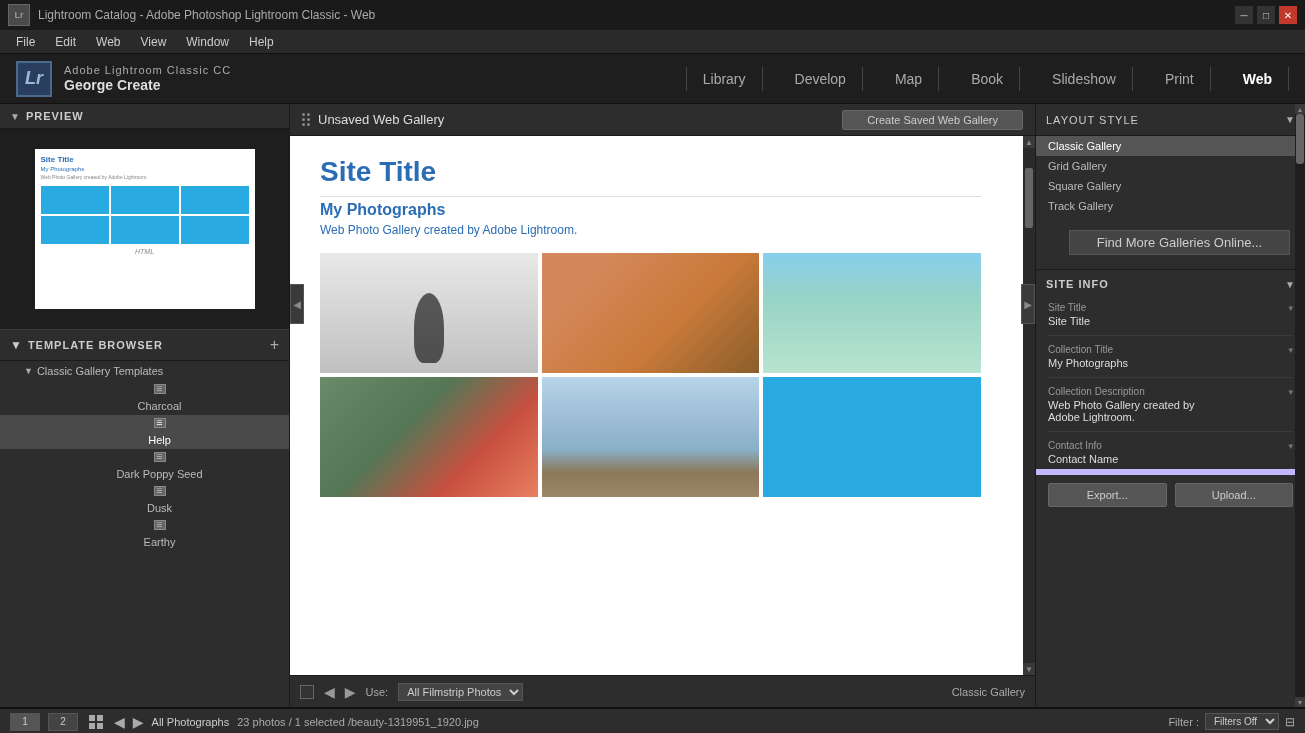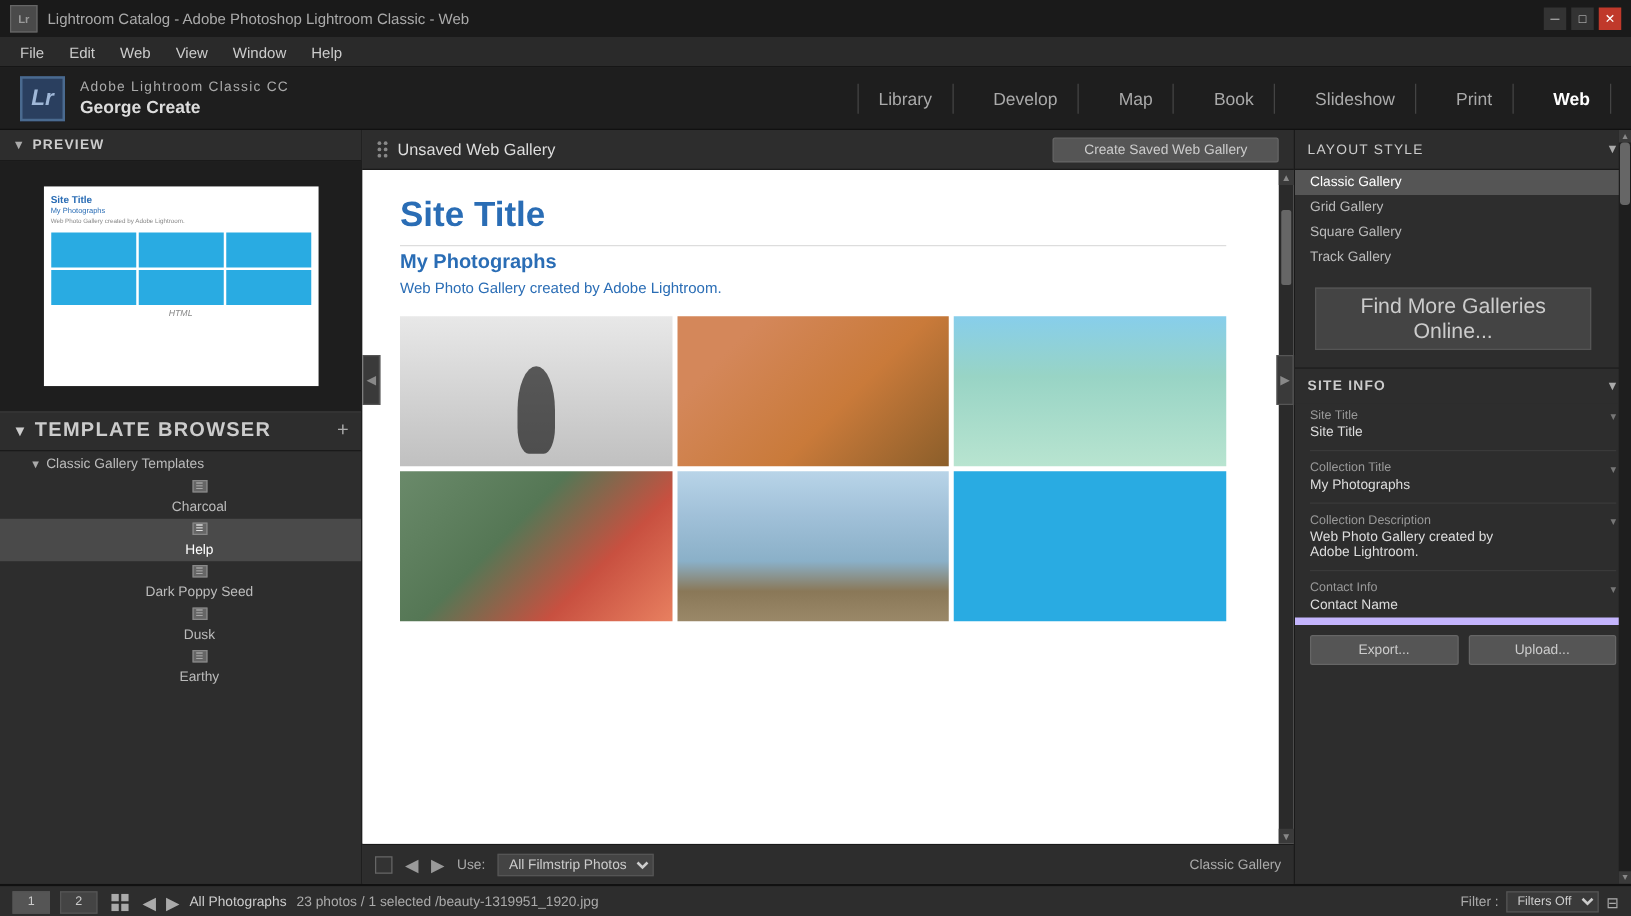--- a/index.html
+++ b/index.html
@@ -230,21 +230,21 @@
       border-bottom: 1px solid #1a1a1a;
       border-top: 1px solid #3a3a3a;
       cursor: pointer;
     }
     #template-browser-header-left {
       display: flex;
       align-items: center;
       gap: 6px;
     }
     #template-browser-title {
-      font-size: 16px;
+      font-size: 11px;
       font-weight: bold;
       color: #ccc;
       text-transform: uppercase;
       letter-spacing: 1px;
     }
     .template-group {
       padding: 0;
     }
     .template-group-header {
       padding: 4px 10px 4px 24px;
@@ -437,26 +437,26 @@
       font-size: 11px;
       color: #bbb;
       cursor: pointer;
     }
     .gallery-option.selected {
       background: #555;
       color: white;
     }
 
     #find-more-btn {
-      margin: 8px 4px;
+      margin: 8px 21px;
       background: #444;
       border: 1px solid #555;
       color: #ccc;
       padding: 4px 10px;
-      font-size: 17px;
+      font-size: 13px;
       cursor: pointer;
       width: calc(100% - 24px);
       text-align: center;
     }
 
     
     .panel-section {
       border-top: 1px solid #1a1a1a;
     }
     .panel-section-header {

